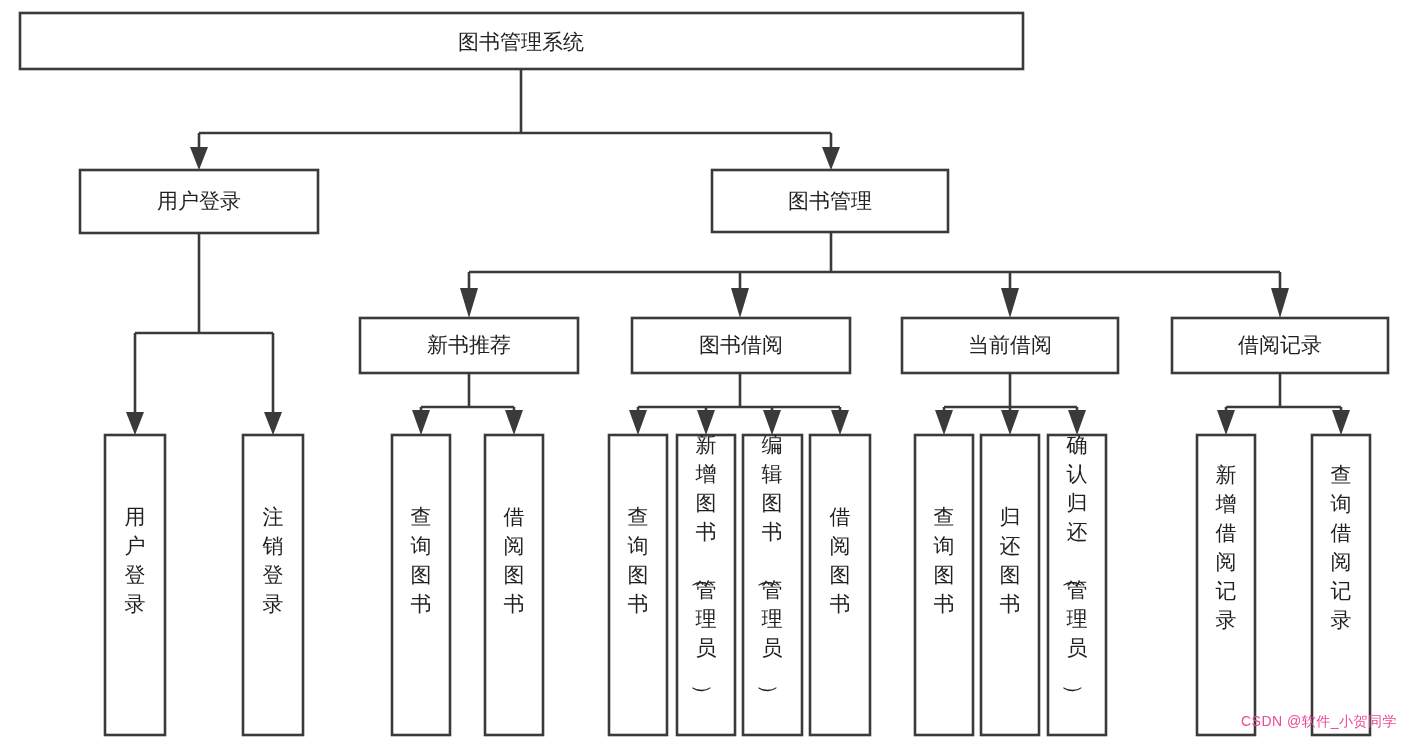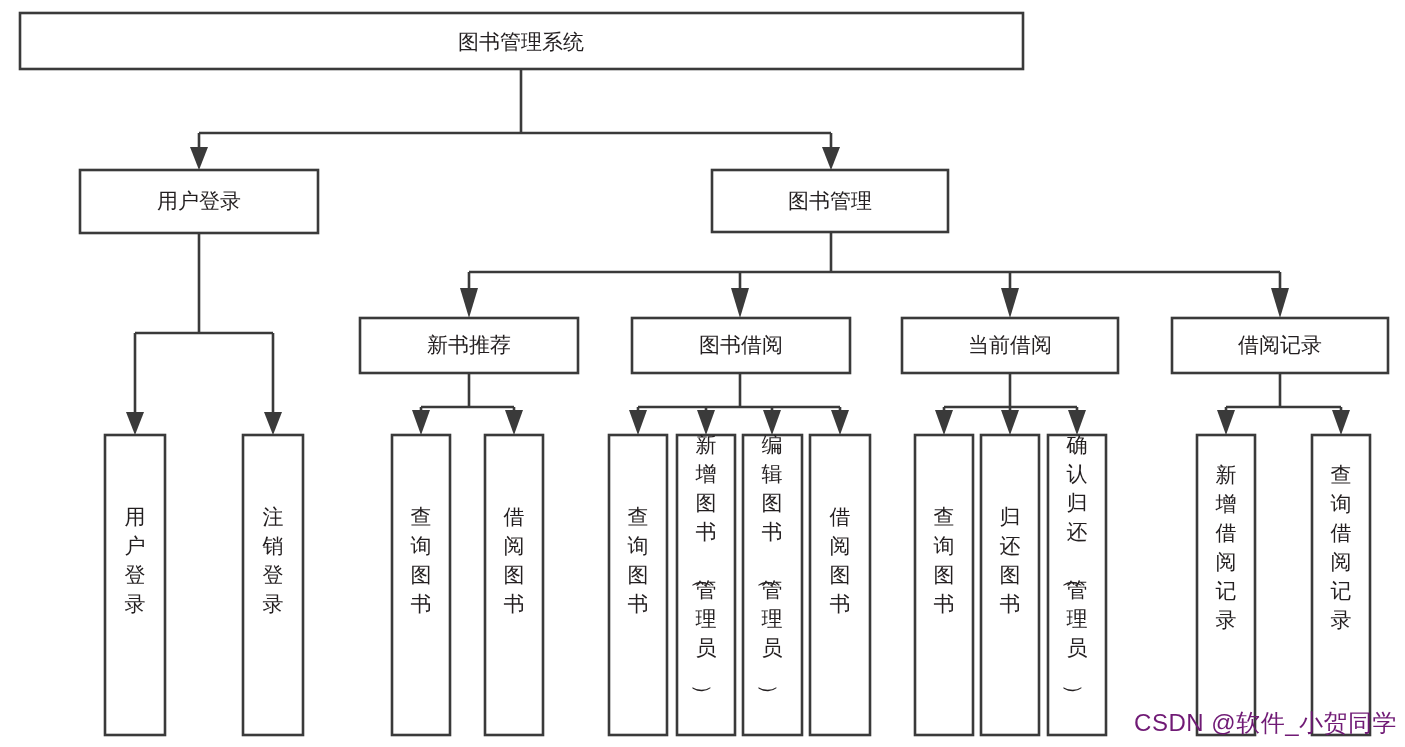--- a/index.html
+++ b/index.html
@@ -50,24 +50,24 @@
   }
   .node-label-vertical {
     font-family: "Liberation Sans", "DejaVu Sans", sans-serif;
     font-size: 21px;
     fill: #231f20;
     text-anchor: middle;
   }
   .watermark {
     position: absolute;
     right: 8px;
-    bottom: 8px;
-    font-family: "Liberation Sans", "DejaVu Sans", sans-serif;
-    font-size: 24px;
-    color: #701a75;
+    bottom: 16px;
+    font-family: "Liberation Sans", "DejaVu Sans", sans-serif;
+    font-size: 14px;
+    color: #ec4899;
     white-space: nowrap;
     letter-spacing: 0.5px;
     pointer-events: none;
   }
 </style>
 </head>
 <body>
 
 <div id="diagram-root">
 

